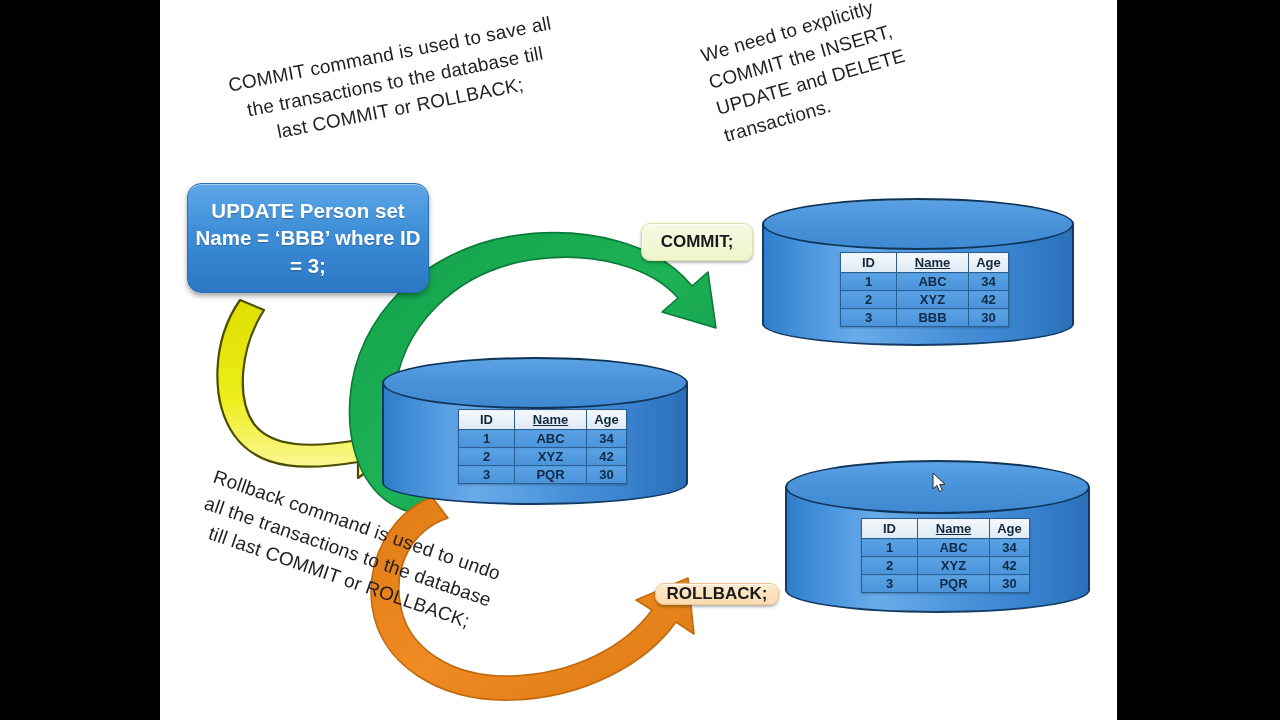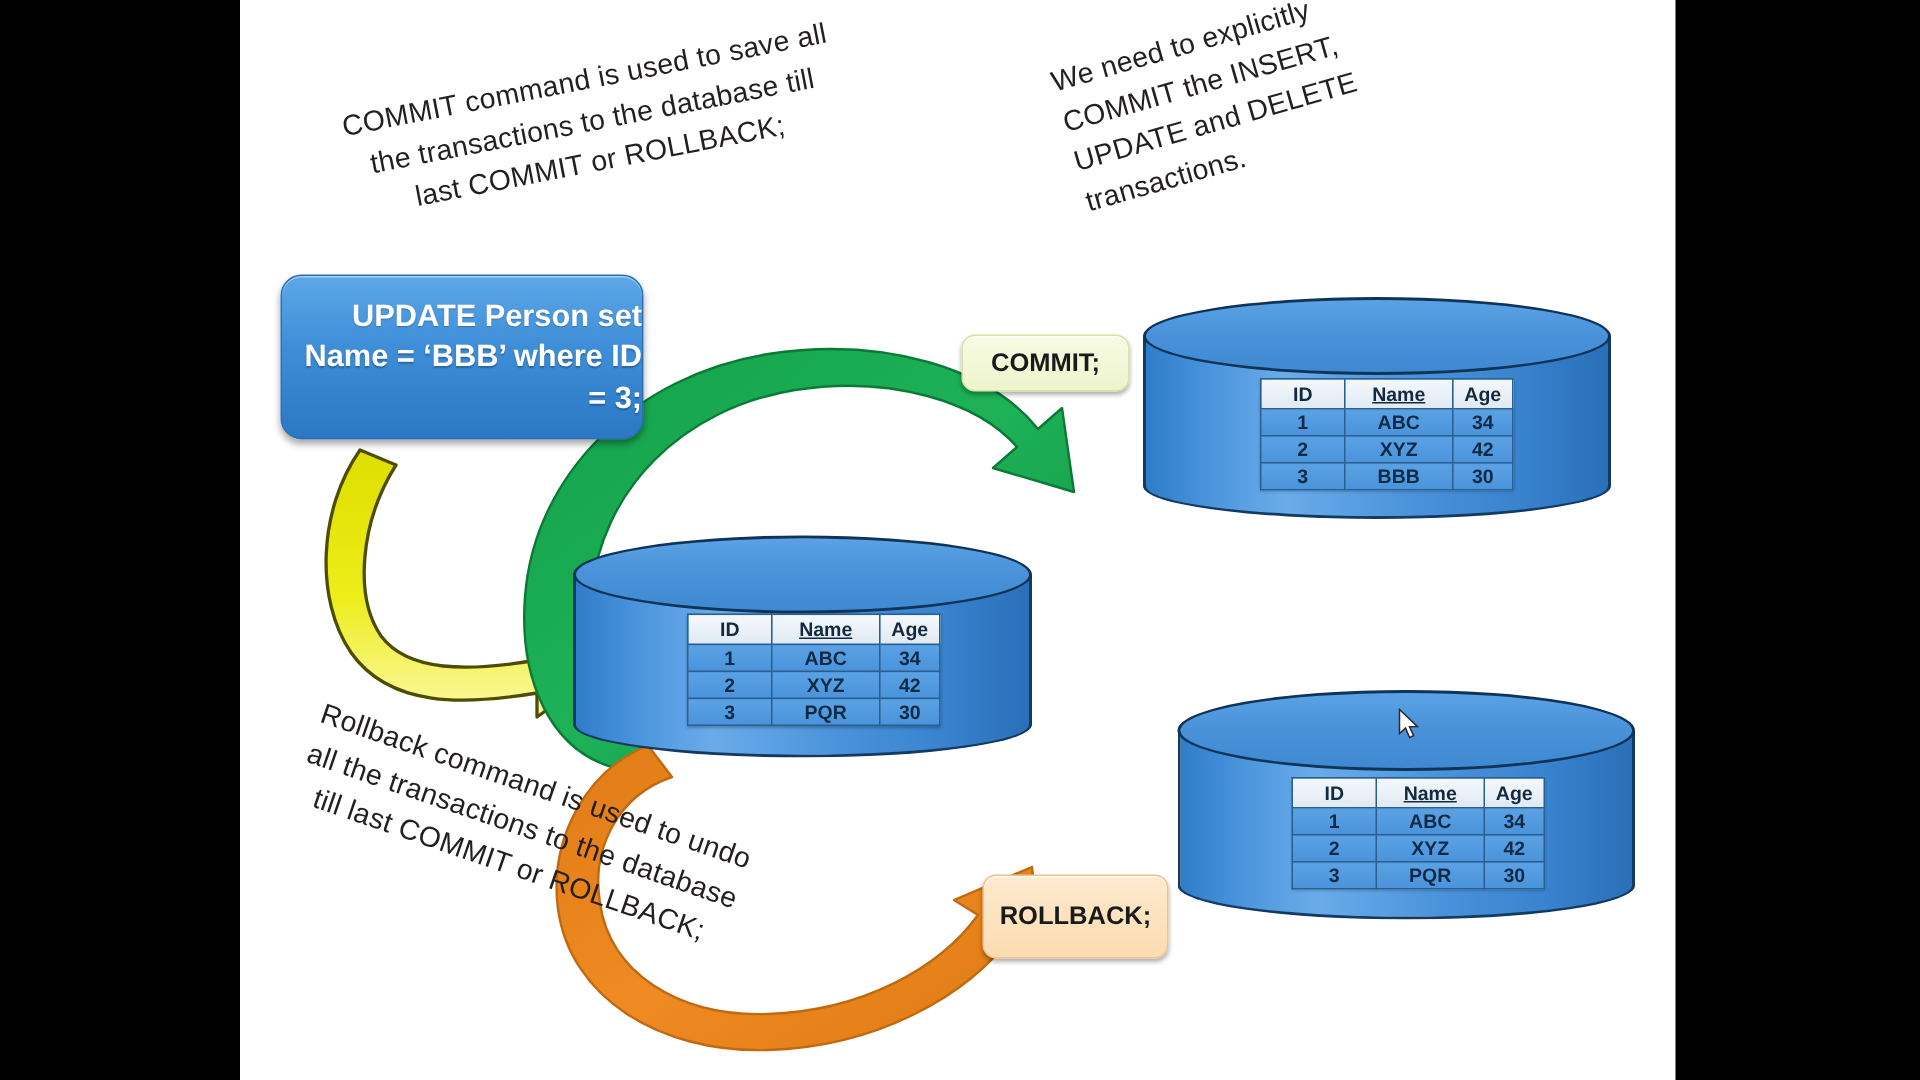--- a/index.html
+++ b/index.html
@@ -64,21 +64,21 @@
     background: linear-gradient(180deg, #5ea7e8 0%, #3f8fd8 42%, #2b77c4 100%);
     border: 1px solid #2a6fb5;
     box-shadow: 0 3px 5px rgba(0,0,0,.35), inset 0 1px 0 rgba(255,255,255,.45);
     display: flex; align-items: center; justify-content: center;
   }
   #update-box .txt {
     color: #ffffff;
     font-size: 20.5px;
     font-weight: bold;
     line-height: 1.33;
-    text-align: right;
+    text-align: center;
     white-space: pre-line;
     text-shadow: 0 1px 1px rgba(0,0,0,.25);
   }
 
   
   .pill {
     position: absolute;
     border-radius: 9px;
     display: flex; align-items: center; justify-content: center;
     font-weight: bold;
@@ -87,21 +87,21 @@
     box-shadow: 0 2px 3px rgba(0,0,0,.3), inset 0 1px 0 rgba(255,255,255,.8);
   }
   #pill-commit {
     left: 481px; top: 223px;
     width: 112px; height: 38px;
     background: linear-gradient(180deg, #f7fbe4 0%, #eef4cc 100%);
     border: 1px solid #d8e2a8;
   }
   #pill-rollback {
     left: 495px; top: 583px;
-    width: 124px; height: 56px;
+    width: 124px; height: 22px;
     background: linear-gradient(180deg, #fdeacf 0%, #fbdcb0 100%);
     border: 1px solid #edc391;
   }
 
   
   .db { position: absolute; }
   .db .body {
     position: absolute; left: 0; right: 0;
     background: linear-gradient(90deg,
       #2f7cc9 0%, #4b95dd 14%, #6aacea 30%, #4a93da 58%, #3a83cf 80%, #2a6fb8 100%);

